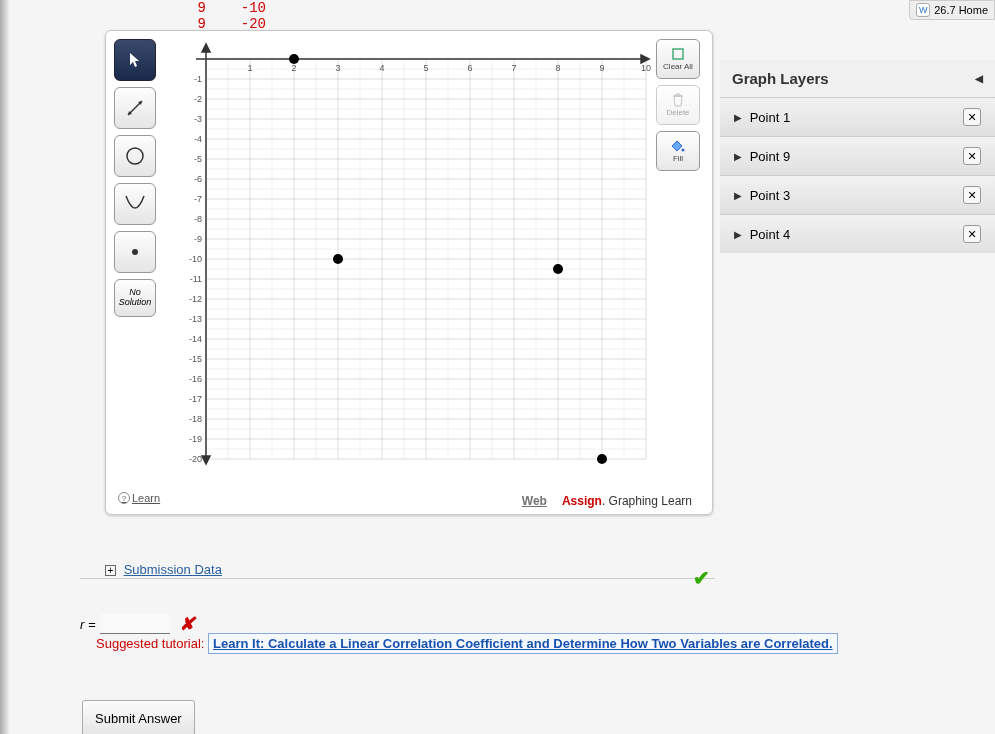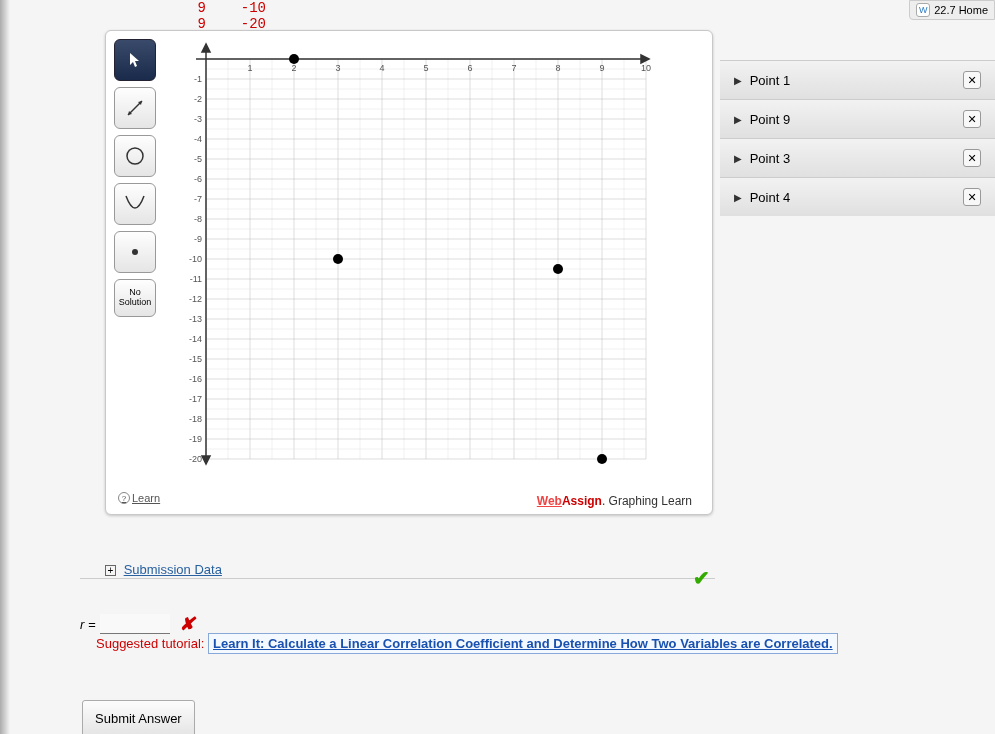--- a/index.html
+++ b/index.html
@@ -47,20 +47,21 @@
       box-shadow: 0 1px 3px rgba(0,0,0,0.2);
     }
     .toolbar-left {
       position: absolute;
       left: 8px;
       top: 8px;
       width: 50px;
       display: flex;
       flex-direction: column;
       gap: 6px;
+      font-style: italic;
     }
     .tool-btn {
       width: 42px;
       height: 42px;
       border: 1px solid #999;
       border-radius: 6px;
       background: linear-gradient(#fefefe, #e5e5e5);
       display: flex;
       align-items: center;
       justify-content: center;
@@ -125,22 +126,22 @@
       gap: 1px;
       color: #444;
     }
     .mini-btn.disabled { opacity: 0.5; cursor: default; }
     .brand {
       position: absolute;
       right: 20px;
       bottom: 6px;
       font-size: 12px;
     }
-    .brand .b1 { color: #ef4444; font-weight: bold; text-decoration: underline; }
-    .brand .b2 { color: #c00; font-weight: bold; }
+    .brand .b1 { color: #737373; font-weight: bold; text-decoration: underline; }
+    .brand .b2 { color: #c00; font-weight: bold; padding-left: 15px; }
     .brand .b3 { color: #333; }
     .layers-panel {
       position: absolute;
       left: 720px;
       top: 60px;
       width: 275px;
       background: linear-gradient(#f8f8f8,#eaeaea);
     }
     .layers-title {
       font-size: 15px;
@@ -261,21 +262,21 @@
     <span class="c2">-10</span>
   </div>
   <div class="row">
     <span class="c1">9</span>
     <span class="c2">-20</span>
   </div>
 </div>
 
 <div class="tab-top-right">
   <span class="wicon">W</span>
-  <span>22.7 Home</span>
+  <span>26.7 Home</span>
 </div>
 
 <div class="graph-container">
 
   <div class="toolbar-left">
     <div class="tool-btn active">
       <svg width="16" height="16" viewBox="0 0 16 16">
           <path d="M3 1 L3 13 L6 10 L8 15 L10 14 L8 9 L12 9 Z" fill="#fff"></path>
         </svg>
     </div>
@@ -421,27 +422,52 @@
         </g>
       <g id="points">
           <circle cx="123" cy="20" r="5" fill="#000"></circle>
           <circle cx="167" cy="220" r="5" fill="#000"></circle>
           <circle cx="387" cy="230" r="5" fill="#000"></circle>
           <circle cx="431" cy="420" r="5" fill="#000"></circle>
         </g>
     </svg>
   </div>
 
+  <div class="toolbar-right">
+    <div class="mini-btn">
+      <svg width="14" height="14" viewBox="0 0 14 14">
+          <rect x="2" y="2" width="10" height="10" fill="none" stroke="#4a7" stroke-width="1.5"></rect>
+        </svg>
+      <span>Clear All</span>
+    </div>
+    <div class="mini-btn disabled">
+      <svg width="12" height="14" viewBox="0 0 12 14">
+          <path d="M2 3 L10 3 L9 13 L3 13 Z M1 3 L11 3 M4 1 L8 1 L8 3 L4 3 Z" fill="none" stroke="#888"></path>
+        </svg>
+      <span>Delete</span>
+    </div>
+    <div class="mini-btn">
+      <svg width="14" height="14" viewBox="0 0 14 14">
+          <path d="M6 2 L11 7 L6 12 L1 7 Z" fill="#6af" stroke="#36c"></path>
+          <circle cx="12" cy="11" r="1.5" fill="#36c"></circle>
+        </svg>
+      <span>Fill</span>
+    </div>
+  </div>
 
   <div class="brand">
     <span class="b1">Web</span><span class="b2">Assign</span><span class="b3">. Graphing Learn</span>
   </div>
 </div>
 
 <div class="layers-panel">
+  <div class="layers-title">
+    <span>Graph Layers</span>
+    <span class="tri">◀</span>
+  </div>
   <div id="layers-list">
       <div class="layer-row">
         <div class="lbl">
           <span class="tri">▶</span>
           <span>Point 1</span>
         </div>
         <div class="layer-del">✕</div>
       </div>
       <div class="layer-row">
         <div class="lbl">

